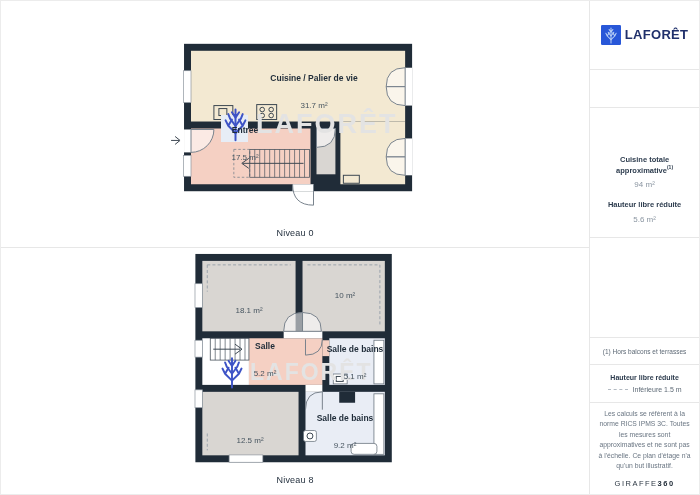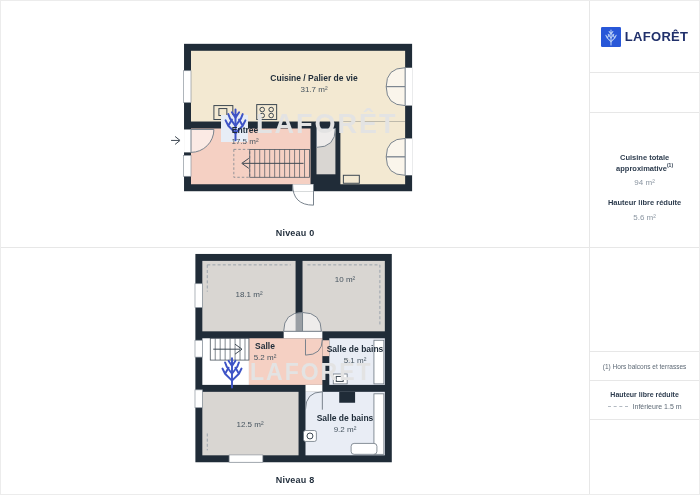--- a/index.html
+++ b/index.html
@@ -3,44 +3,44 @@
 <meta charset="utf-8">
 <style>
   *{margin:0;padding:0;box-sizing:border-box}
   html,body{background:#fff}
   body{font-family:"Liberation Sans",sans-serif;color:#29374a}
   .page{position:relative;width:700px;height:495px;border:1px solid #ececec;display:flex;background:#fff;overflow:hidden}
   .plans{width:589px;display:flex;flex-direction:column}
   .panel{position:relative;flex:1;border-bottom:1px solid #e7e7e7;overflow:hidden}
   .panel:last-child{border-bottom:none}
   .plan-svg{position:absolute;inset:0;width:100%;height:100%}
-  .floor-label{position:absolute;left:50%;bottom:9px;transform:translateX(-50%);font-size:9px;font-weight:bold;color:#1f2c3a;letter-spacing:.2px;z-index:4}
+  .floor-label{position:absolute;left:50%;bottom:9px;transform:translateX(-50%);font-size:9px;font-weight:normal;color:#1f2c3a;letter-spacing:.2px;z-index:4}
   .room-label{position:absolute;transform:translateX(-50%);display:flex;flex-direction:column;align-items:center;z-index:3;white-space:nowrap}
   .room-name{font-size:8.5px;font-weight:bold;color:#1e2b38}
-  .room-area{font-size:8px;color:#46545f;margin-top:2px}
+  .room-area{font-size:8px;color:#46545f;margin-top:18px}
   .watermark{position:absolute;display:flex;align-items:flex-start;z-index:2;pointer-events:none}
   .wm-badge{position:relative;width:30px;height:40px;flex:0 0 auto}
   .wm-square{position:absolute;left:0;bottom:2px;width:27px;height:27px;background:#e7edf6}
   .wm-badge .tree-svg{position:absolute;left:1px;top:0;width:27px;height:40px;color:#3d53c6}
   .wm-tree-only{width:26px;height:38px;color:#3d53c6;flex:0 0 auto}
   .wm-text{font-weight:bold;color:#e3e3e3;letter-spacing:2px;margin-left:5px}
   .wm-text.big{font-size:27px;line-height:40px}
   .wm-text.mid{font-size:23px;line-height:38px}
   .sidebar{width:110px;border-left:1px solid #e7e7e7;display:flex;flex-direction:column;background:#fff}
   .side-sec{border-bottom:1px solid #e7e7e7}
   .sec-logo{height:72px;display:flex;align-items:center;justify-content:center}
   .logo{display:flex;align-items:center;gap:4px}
   .logo-icon{width:20px;height:20px}
   .logo-text{font-size:13px;font-weight:bold;color:#20306b;letter-spacing:.3px}
   .sec-gap1{height:40px}
   .sec-surface{height:135px;display:flex;flex-direction:column;justify-content:flex-end;align-items:center;text-align:center;padding:0 3px 13px}
   .meta-label{font-size:7.5px;font-weight:bold;color:#2d3c4e}
   .meta-label sup{font-size:5px}
   .meta-value{font-size:8px;color:#8a95a1;margin:6px 0 11px}
-  .meta-value.last{margin-bottom:12px}
+  .meta-value.last{margin-bottom:0}
   .sec-gap2{height:104px}
   .sec-footnote{height:29px;display:flex;align-items:center;justify-content:center}
   .footnote-text{font-size:6.5px;color:#5d6975}
   .sec-legend{height:39px;display:flex;flex-direction:column;align-items:center;justify-content:center;gap:5px}
   .legend-title{font-size:7px;font-weight:bold;color:#2d3c4e}
   .legend-row{display:flex;align-items:center;gap:5px}
   .legend-dash{width:20px;border-top:1px dashed #b3bac2}
   .legend-label{font-size:7px;color:#5d6975}
   .sec-disclaimer{flex:1;border-bottom:none;display:flex;flex-direction:column;align-items:center;justify-content:center;padding:6px 7px;text-align:center}
   .disclaimer-text{font-size:6.8px;line-height:1.55;color:#6a7683}
@@ -297,15 +297,21 @@
     </div>
 
     <div class="side-sec sec-legend">
       <span class="legend-title">Hauteur libre réduite</span>
       <span class="legend-row">
         <span class="legend-dash"></span>
         <span class="legend-label">Inférieure 1.5 m</span>
       </span>
     </div>
 
+    <div class="side-sec sec-disclaimer">
+      <p class="disclaimer-text">Les calculs se réfèrent à la norme RICS IPMS 3C. Toutes les mesures sont approximatives et ne sont pas à l'échelle. Ce plan d'étage n'a qu'un but illustratif.</p>
+      <div class="credit">
+        <span>GIRAFFE</span><b>360</b>
+      </div>
+    </div>
 
   </aside>
 </div>
 
 </body></html>

